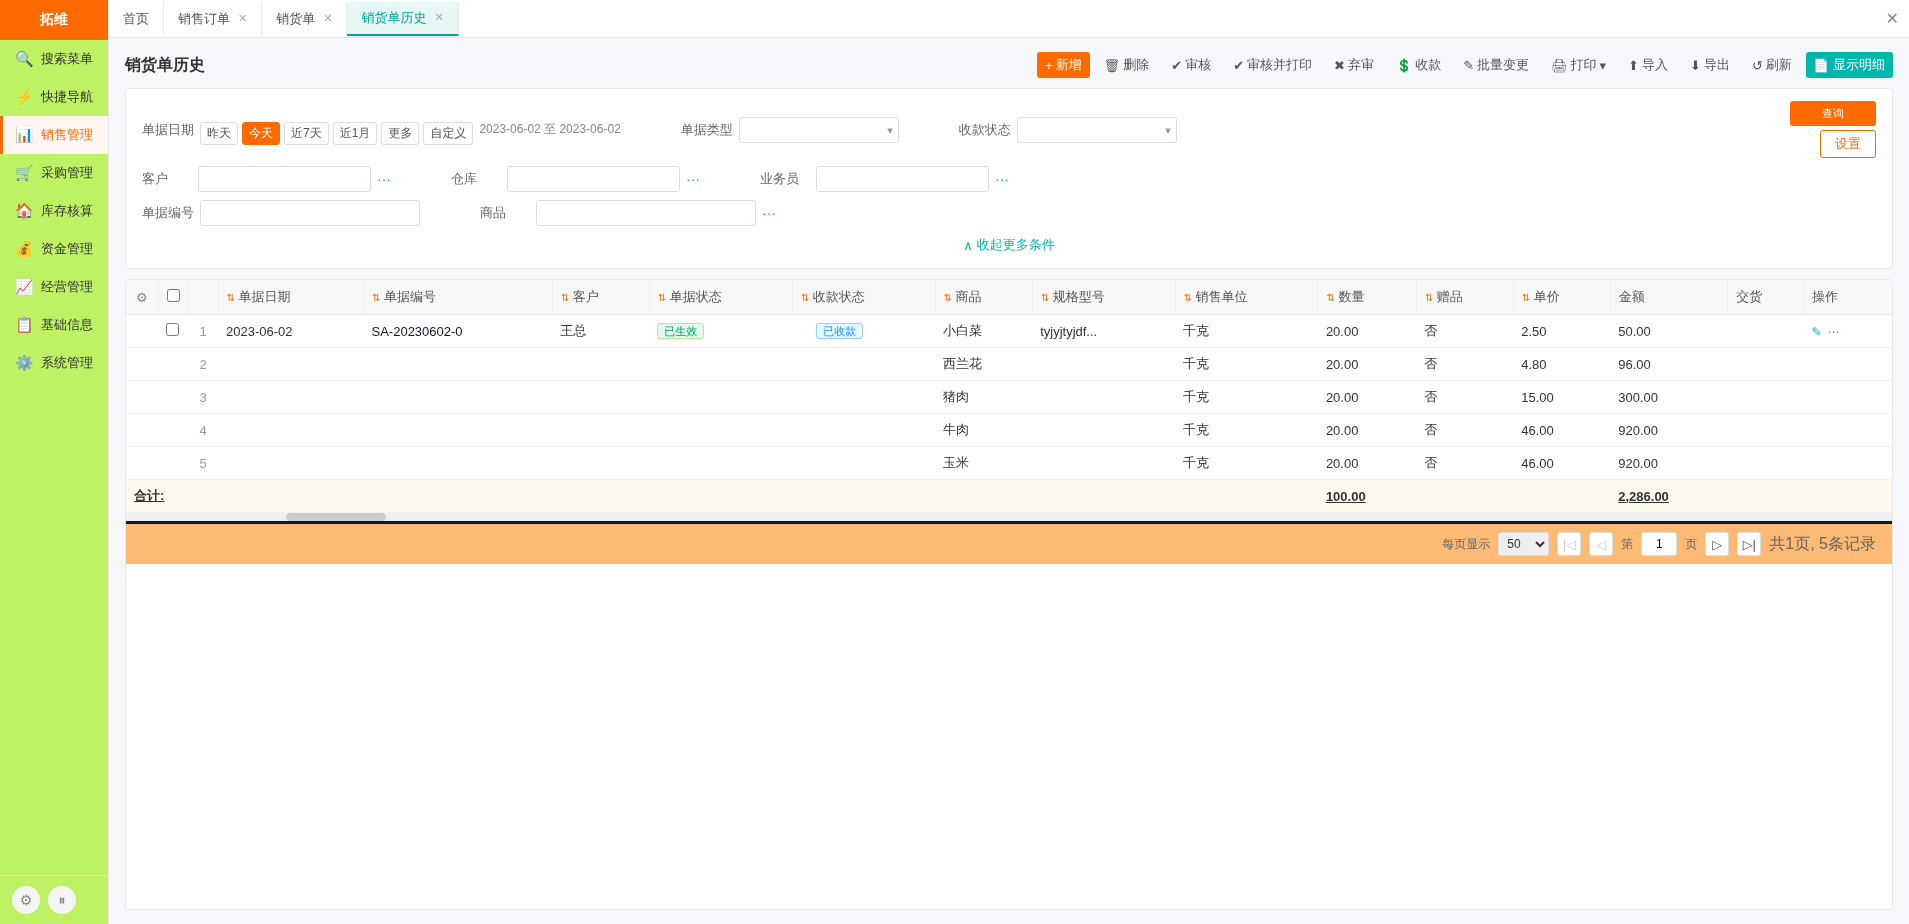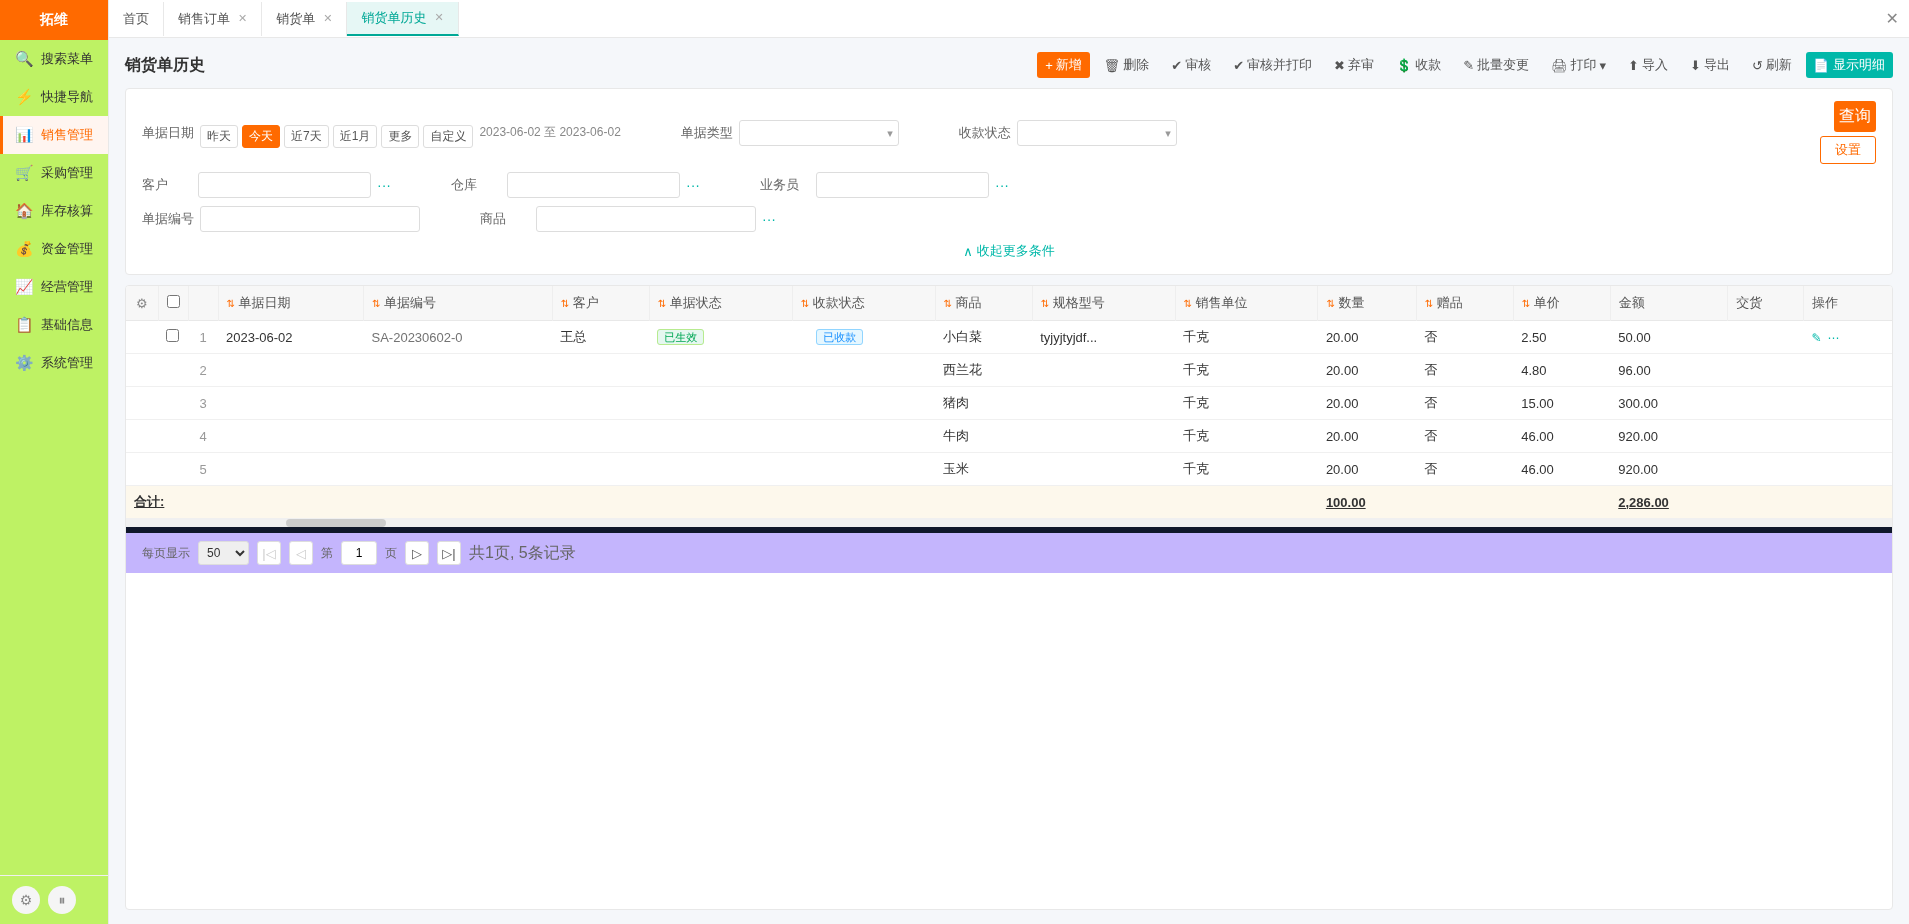--- a/index.html
+++ b/index.html
@@ -251,23 +251,23 @@
       font-size: 12px;
       padding: 2px 0;
     }
 
     
     .query-btn {
       background: #ff6a00;
       color: #fff;
       border: none;
       border-radius: 3px;
-      padding: 5px 5px;
-      cursor: pointer;
-      font-size: 16px;
+      padding: 5px 32px;
+      cursor: pointer;
+      font-size: 11px;
     }
     .set-btn {
       background: #fff;
       color: #ff6a00;
       border: 1px solid #ff6a00;
       border-radius: 3px;
       padding: 4px 14px;
       cursor: pointer;
       font-size: 13px;
     }
@@ -339,24 +339,25 @@
       background: #fdf8ec;
       font-weight: bold;
       color: #333;
       text-decoration: underline;
     }
 
     
     .table-footer {
       display: flex;
       align-items: center;
+      justify-content: flex-end;
       padding: 8px 16px;
-      border-top: 6px solid #0f172a;
+      border-top: 3px solid #0f172a;
       gap: 8px;
-      background: #c4b5fd;
+      background: #fdba74;
       flex-shrink: 0;
     }
     .pagination-info { color: #666; font-size: 12px; }
     .page-size-select {
       border: 1px solid #ddd;
       border-radius: 3px;
       padding: 2px 4px;
       font-size: 12px;
       color: #333;
       height: 24px;
@@ -622,21 +623,21 @@
           </tr>
         </thead>
         <tbody id="table-body">
         <tr>
       <td class="settings-col"></td>
       <td>
         <input type="checkbox" style="">
       </td>
       <td class="row-num">1</td>
       <td>2023-06-02</td>
-      <td style="color: #737373; cursor: pointer">SA-20230602-0</td>
+      <td style="color: #0f172a; cursor: pointer">SA-20230602-0</td>
       <td>王总</td>
       <td>
         <span class="badge-active">已生效</span>
       </td>
       <td>
         <span class="badge-paid">已收款</span>
       </td>
       <td>小白菜</td>
       <td>tyjyjtyjdf...</td>
       <td>千克</td>

